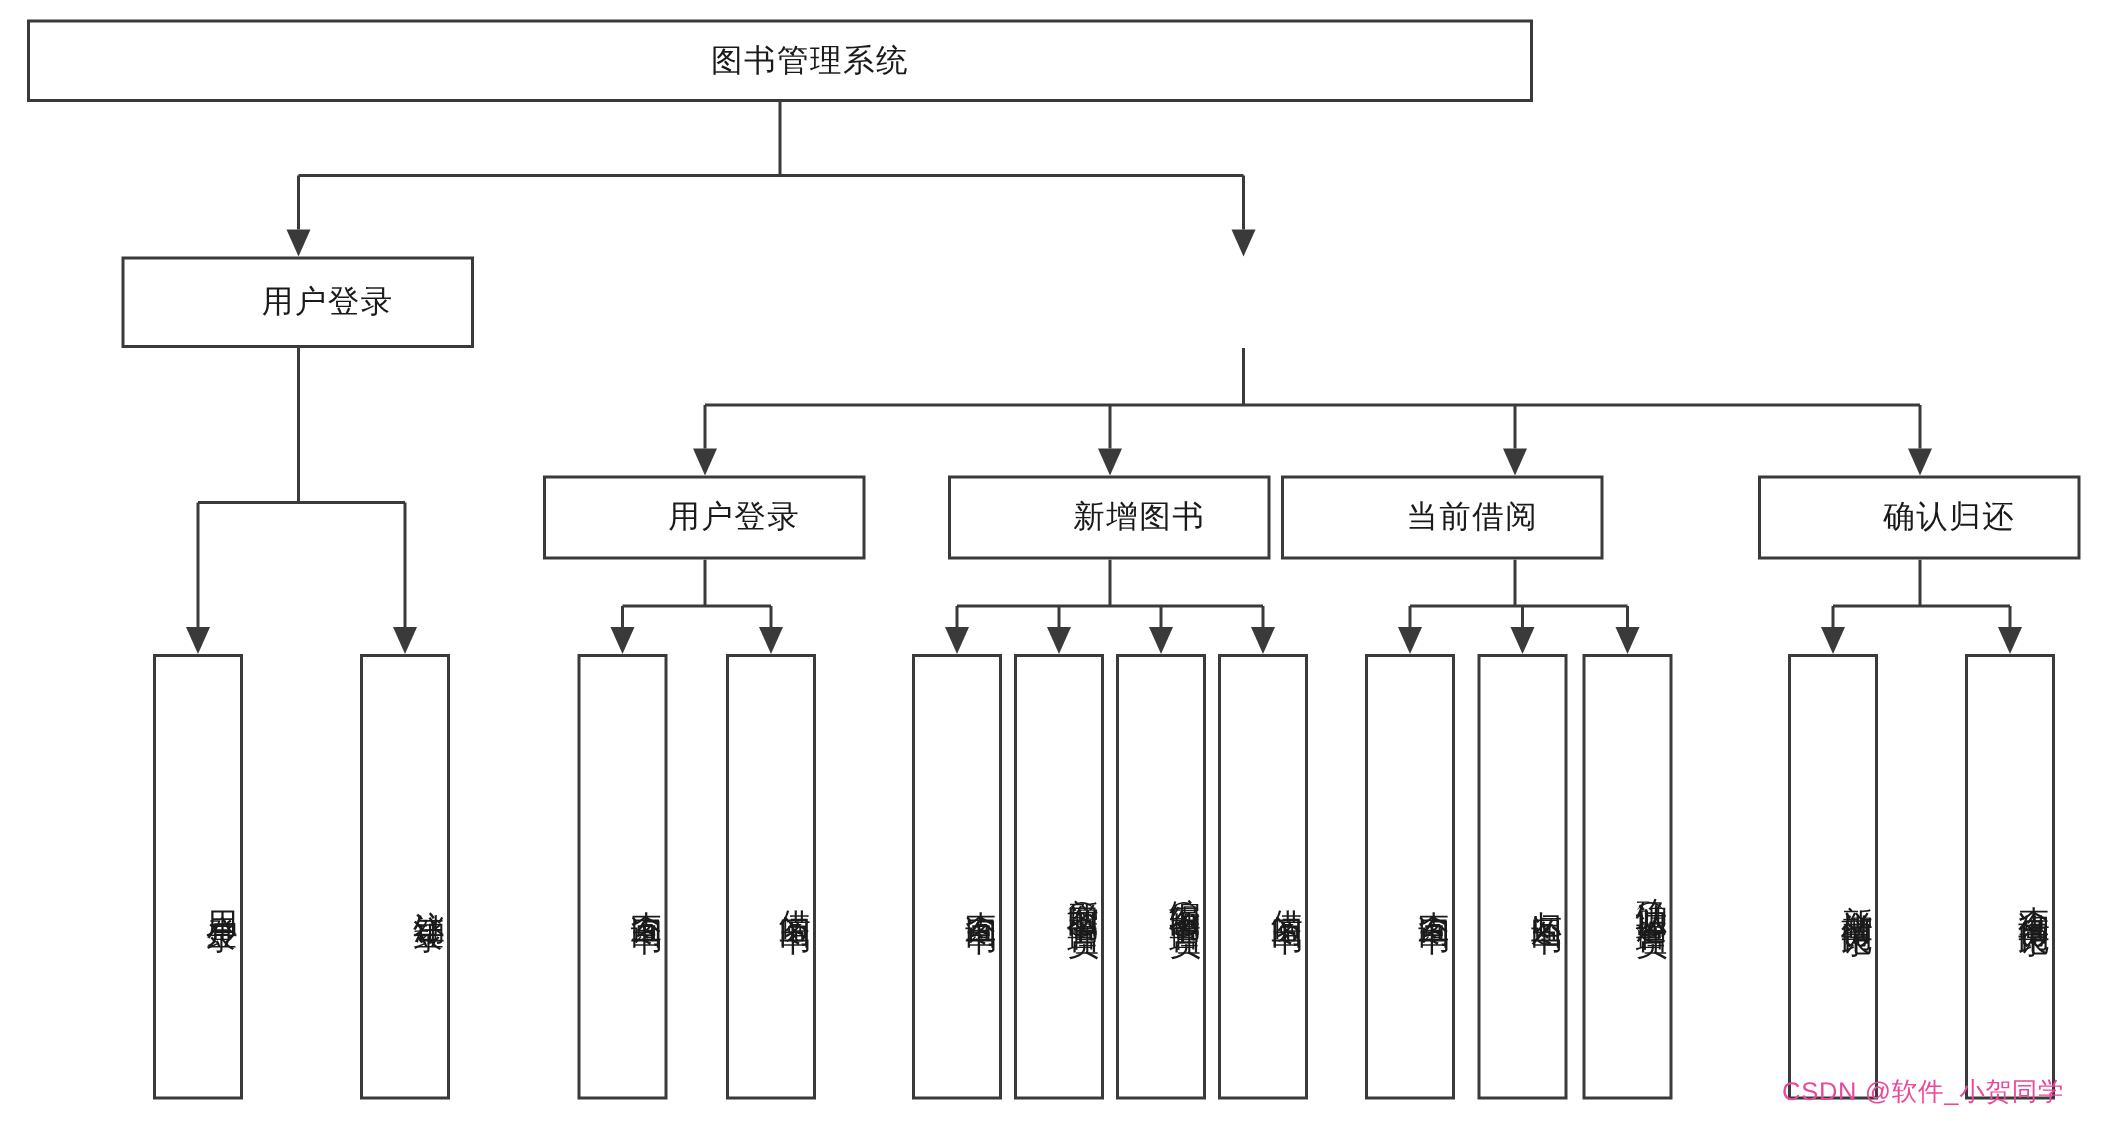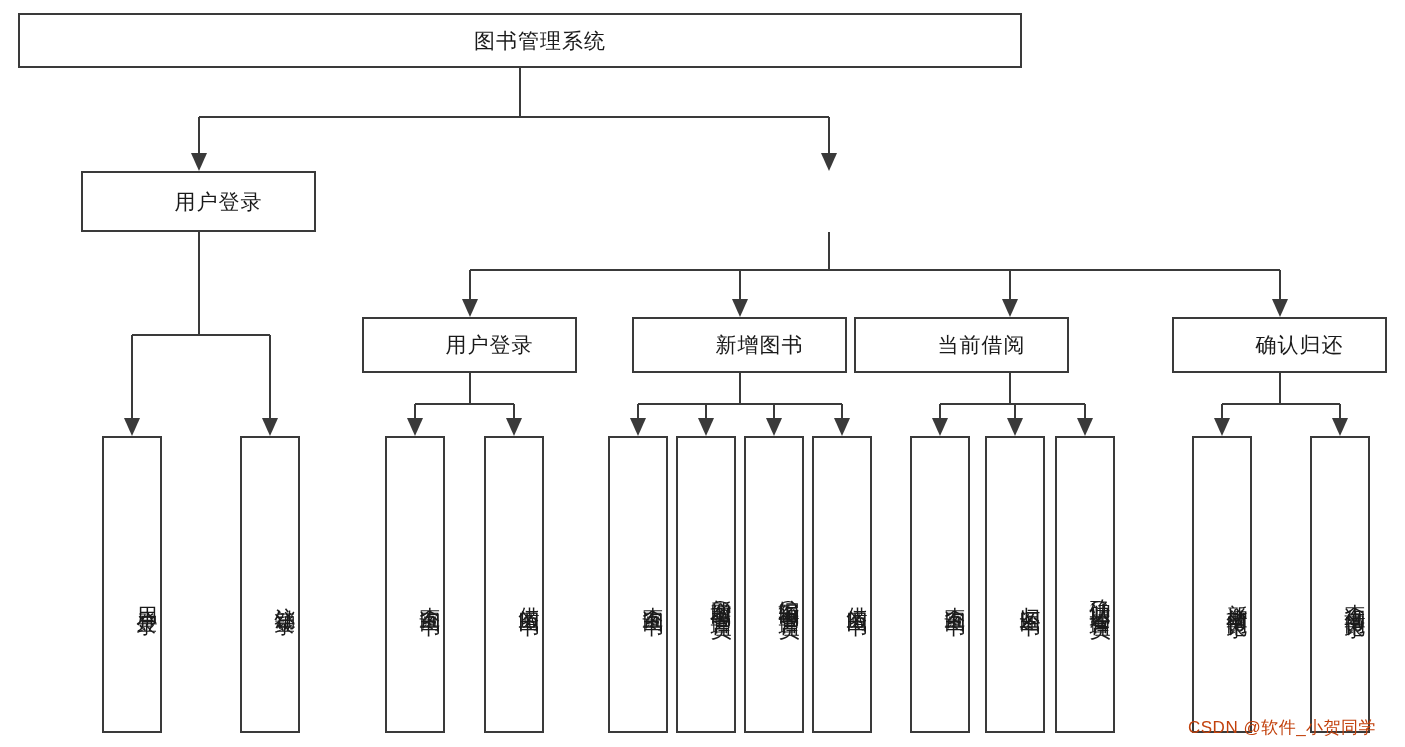--- a/index.html
+++ b/index.html
@@ -186,14 +186,14 @@
     </div>
     <div class="node vert" style="left: 1055px; top: 436px; width: 60px; height: 297px;">
       <span class="txt">确认归还（管理员）</span>
     </div>
     <div class="node vert" style="left: 1192px; top: 436px; width: 60px; height: 297px;">
       <span class="txt">新增借阅记录</span>
     </div>
     <div class="node vert" style="left: 1310px; top: 436px; width: 60px; height: 297px;">
       <span class="txt">查询借阅记录</span>
     </div>
-    <div class="watermark" style="left: 1188px; top: 716px; color: #c2410c;">CSDN @软件_小贺同学</div>
+    <div class="watermark" style="left: 1188px; top: 716px; color: #ec4899;">CSDN @软件_小贺同学</div>
   </div>
 
 </body></html>

